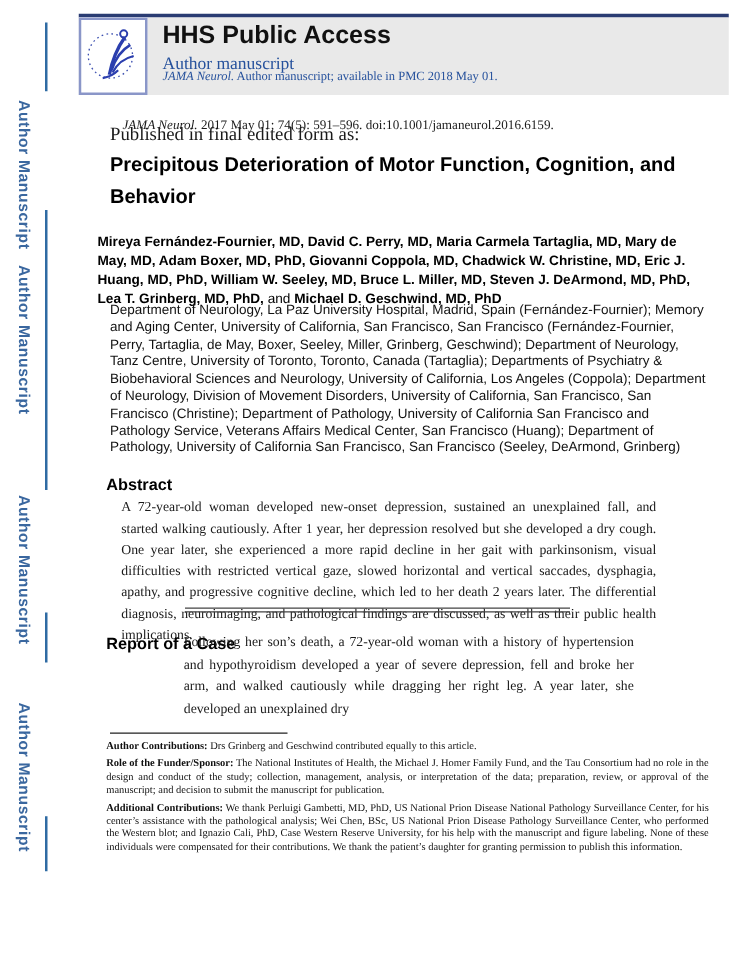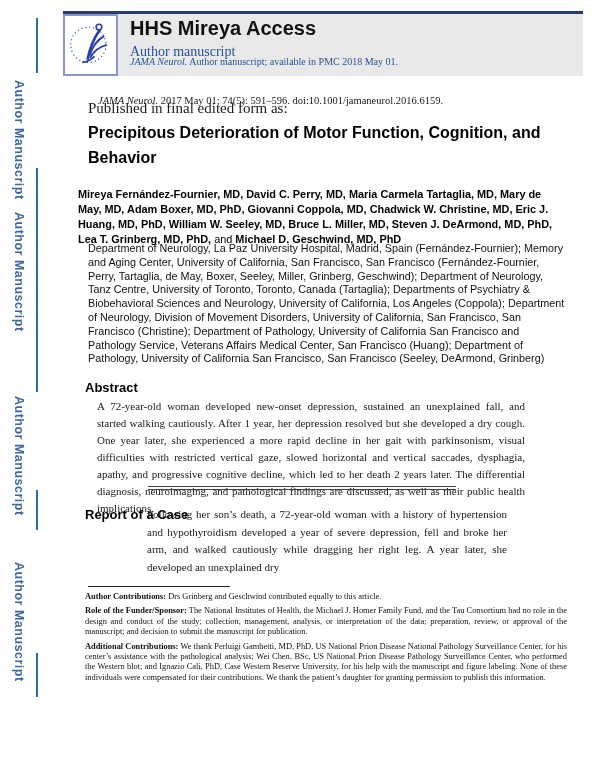--- a/index.html
+++ b/index.html
@@ -97,21 +97,21 @@
       <svg width="46" height="52" viewBox="0 0 52 58" aria-hidden="true">
         <circle cx="23" cy="31" r="20" fill="none" stroke="#3b4fb0" stroke-width="1.2" stroke-dasharray="1.5 3"></circle>
         <circle cx="35" cy="11" r="3.2" fill="none" stroke="#2b3eae" stroke-width="1.8"></circle>
         <path d="M36 14 Q26 28 22 48" fill="none" stroke="#2b3eae" stroke-width="3"></path>
         <path d="M41 21 Q29 28 24 44" fill="none" stroke="#2b3eae" stroke-width="2.4"></path>
         <path d="M44 31 Q31 34 25 46" fill="none" stroke="#2b3eae" stroke-width="2"></path>
         <path d="M30 44 Q24 50 16 51" fill="none" stroke="#2b3eae" stroke-width="2"></path>
       </svg>
     </span>
   </div>
-  <div class="hdr-title">HHS Mireya Access</div>
+  <div class="hdr-title">HHS Public Access</div>
   <div class="hdr-sub">Author manuscript</div>
   <div class="hdr-cite"><span class="it">JAMA Neurol.</span><span> Author manuscript; available in PMC 2018 May 01.</span></div>
 
   <div class="pub-label">Published in final edited form as:</div>
   <div class="pub-cite"><span class="it">JAMA Neurol.</span><span> 2017 May 01; 74(5): 591–596. doi:10.1001/jamaneurol.2016.6159.</span></div>
 
   <div class="art-title">Precipitous Deterioration of Motor Function, Cognition, and Behavior</div>
   <div class="authors"><span>Mireya Fernández-Fournier, MD, David C. Perry, MD, Maria Carmela Tartaglia, MD, Mary de May, MD, Adam Boxer, MD, PhD, Giovanni Coppola, MD, Chadwick W. Christine, MD, Eric J. Huang, MD, PhD, William W. Seeley, MD, Bruce L. Miller, MD, Steven J. DeArmond, MD, PhD, Lea T. Grinberg, MD, PhD, </span><span class="conj">and </span><span>Michael D. Geschwind, MD, PhD</span></div>
   <div class="affils">Department of Neurology, La Paz University Hospital, Madrid, Spain (Fernández-Fournier); Memory and Aging Center, University of California, San Francisco, San Francisco (Fernández-Fournier, Perry, Tartaglia, de May, Boxer, Seeley, Miller, Grinberg, Geschwind); Department of Neurology, Tanz Centre, University of Toronto, Toronto, Canada (Tartaglia); Departments of Psychiatry &amp; Biobehavioral Sciences and Neurology, University of California, Los Angeles (Coppola); Department of Neurology, Division of Movement Disorders, University of California, San Francisco, San Francisco (Christine); Department of Pathology, University of California San Francisco and Pathology Service, Veterans Affairs Medical Center, San Francisco (Huang); Department of Pathology, University of California San Francisco, San Francisco (Seeley, DeArmond, Grinberg)</div>
 

